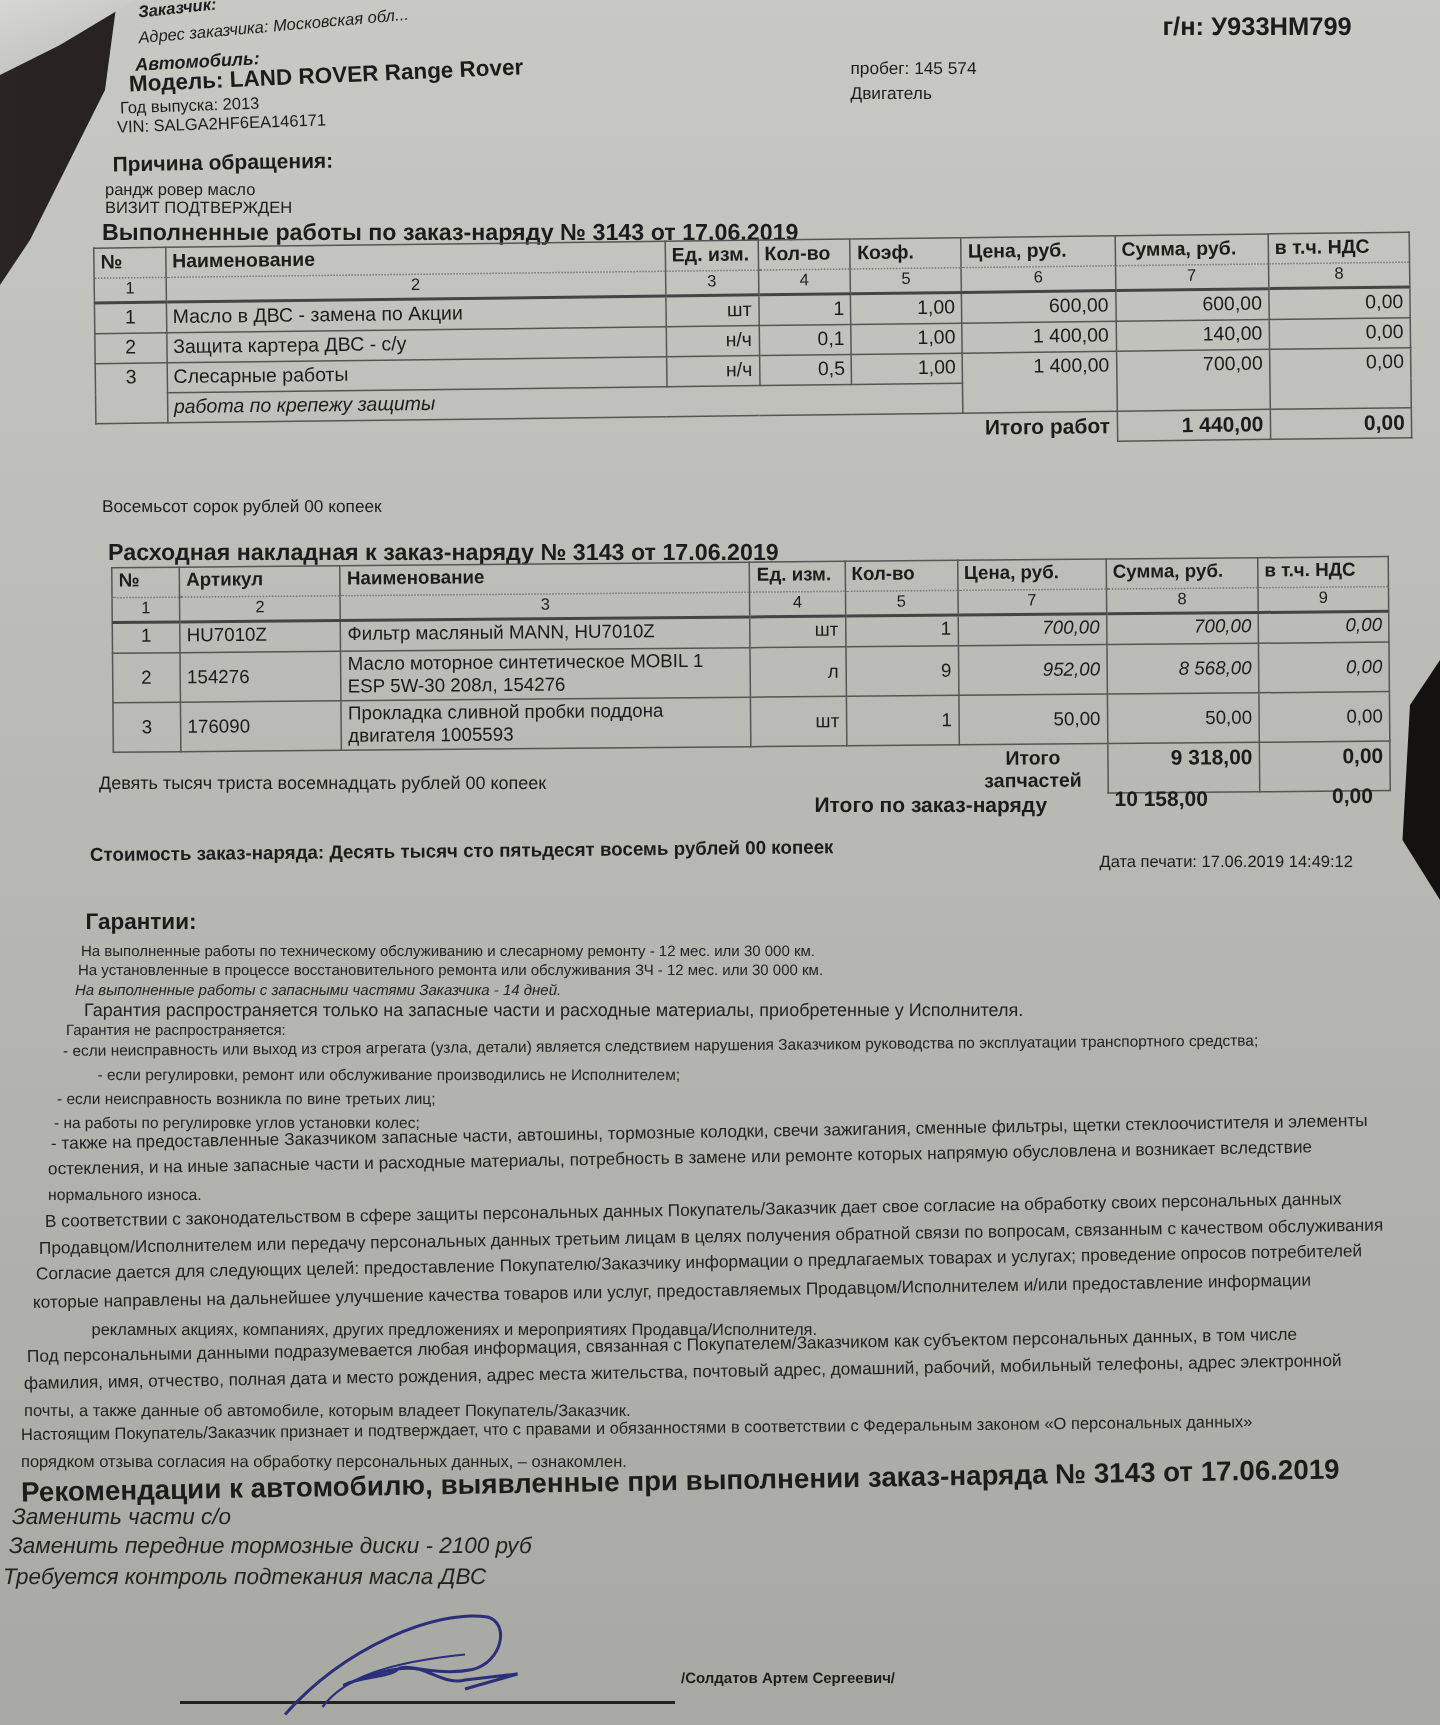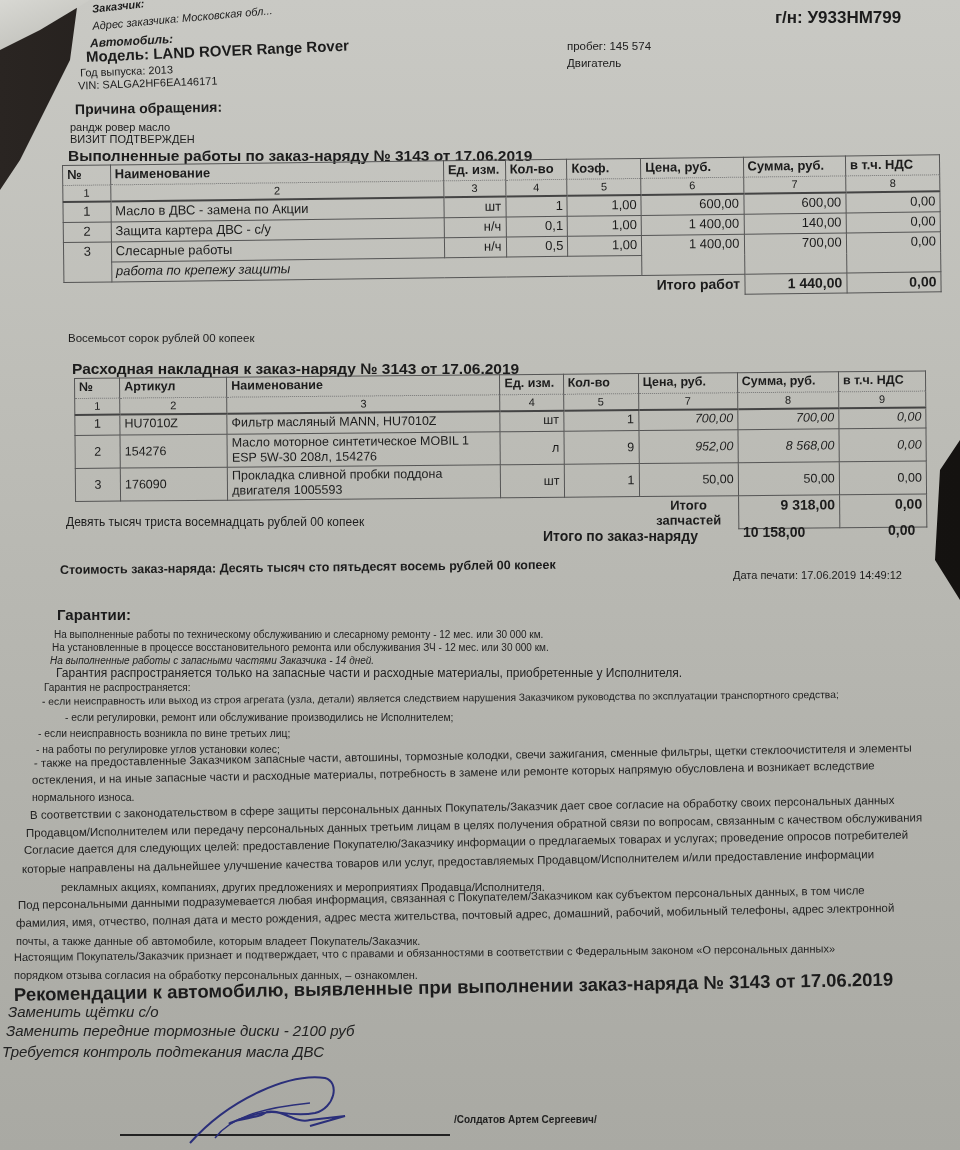--- a/index.html
+++ b/index.html
@@ -227,21 +227,21 @@
   <div class="guarantee justify" style="top:843px;left:24px;transform:rotate(-1deg);transform-origin:left;">Согласие дается для следующих целей: предоставление Покупателю/Заказчику информации о предлагаемых товарах и услугах; проведение опросов потребителей</div>
   <div class="guarantee justify" style="top:862px;left:22px;transform:rotate(-1deg);transform-origin:left;">которые направлены на дальнейшее улучшение качества товаров или услуг, предоставляемых Продавцом/Исполнителем и/или предоставление информации</div>
   <div class="guarantee" style="top:880px;left:20px;font-size:11px;margin-left:41px;">рекламных акциях, компаниях, других предложениях и мероприятиях Продавца/Исполнителя.</div>
   <div class="guarantee justify" style="top:898px;left:18px;transform:rotate(-1deg);transform-origin:left;">Под персональными данными подразумевается любая информация, связанная с Покупателем/Заказчиком как субъектом персональных данных, в том числе</div>
   <div class="guarantee justify" style="top:916px;left:16px;transform:rotate(-1deg);transform-origin:left;">фамилия, имя, отчество, полная дата и место рождения, адрес места жительства, почтовый адрес, домашний, рабочий, мобильный телефоны, адрес электронной</div>
   <div class="guarantee" style="top:934px;left:16px;font-size:11px;">почты, а также данные об автомобиле, которым владеет Покупатель/Заказчик.</div>
   <div class="guarantee" style="top:950px;left:14px;font-size:11px;transform:rotate(-0.6deg);transform-origin:left;">Настоящим Покупатель/Заказчик признает и подтверждает, что с правами и обязанностями в соответствии с Федеральным законом «О персональных данных»</div>
   <div class="guarantee" style="top:968px;left:14px;font-size:11px;">порядком отзыва согласия на обработку персональных данных, – ознакомлен.</div>
 
   <div class="abs bold" style="left:14px;top:984px;font-size:18.5px;transform:rotate(-1deg);transform-origin:left;">Рекомендации к автомобилю, выявленные при выполнении заказ-наряда № 3143 от 17.06.2019</div>
-  <div class="rec" style="top:1001px;left:8px;top:1003px;">Заменить щётки с/о</div>
+  <div class="rec" style="top:1001px;left:8px;top:1003px;">Заменить части с/о</div>
   <div class="rec" style="top:1022px;left:6px;">Заменить передние тормозные диски - 2100 руб</div>
   <div class="rec" style="top:1043px;left:2px;">Требуется контроль подтекания масла ДВС</div>
 
   <div class="abs" style="left:120px;top:1134px;width:330px;height:2px;background:#222;"></div>
   <svg class="abs" style="left:170px;top:1068px;" width="220" height="80" viewBox="0 0 220 80">
     <path d="M20 75 C 60 30, 120 5, 155 10 C 170 14, 165 40, 145 45 C 120 50, 100 40, 95 45 C 90 50, 70 50, 60 55 C 55 58, 90 40, 110 45 C 120 48, 130 55, 140 52 L 175 48 L 140 58" fill="none" stroke="#2b2f7a" stroke-width="2"></path>
     <path d="M45 70 C 60 50, 90 40, 140 35" fill="none" stroke="#2b2f7a" stroke-width="1.5"></path>
   </svg>
   <div class="abs" style="left:454px;top:1114px;font-size:10px;color:#1e1e1e;font-weight:bold;">/Солдатов Артем Сергеевич/</div>
 </div>

